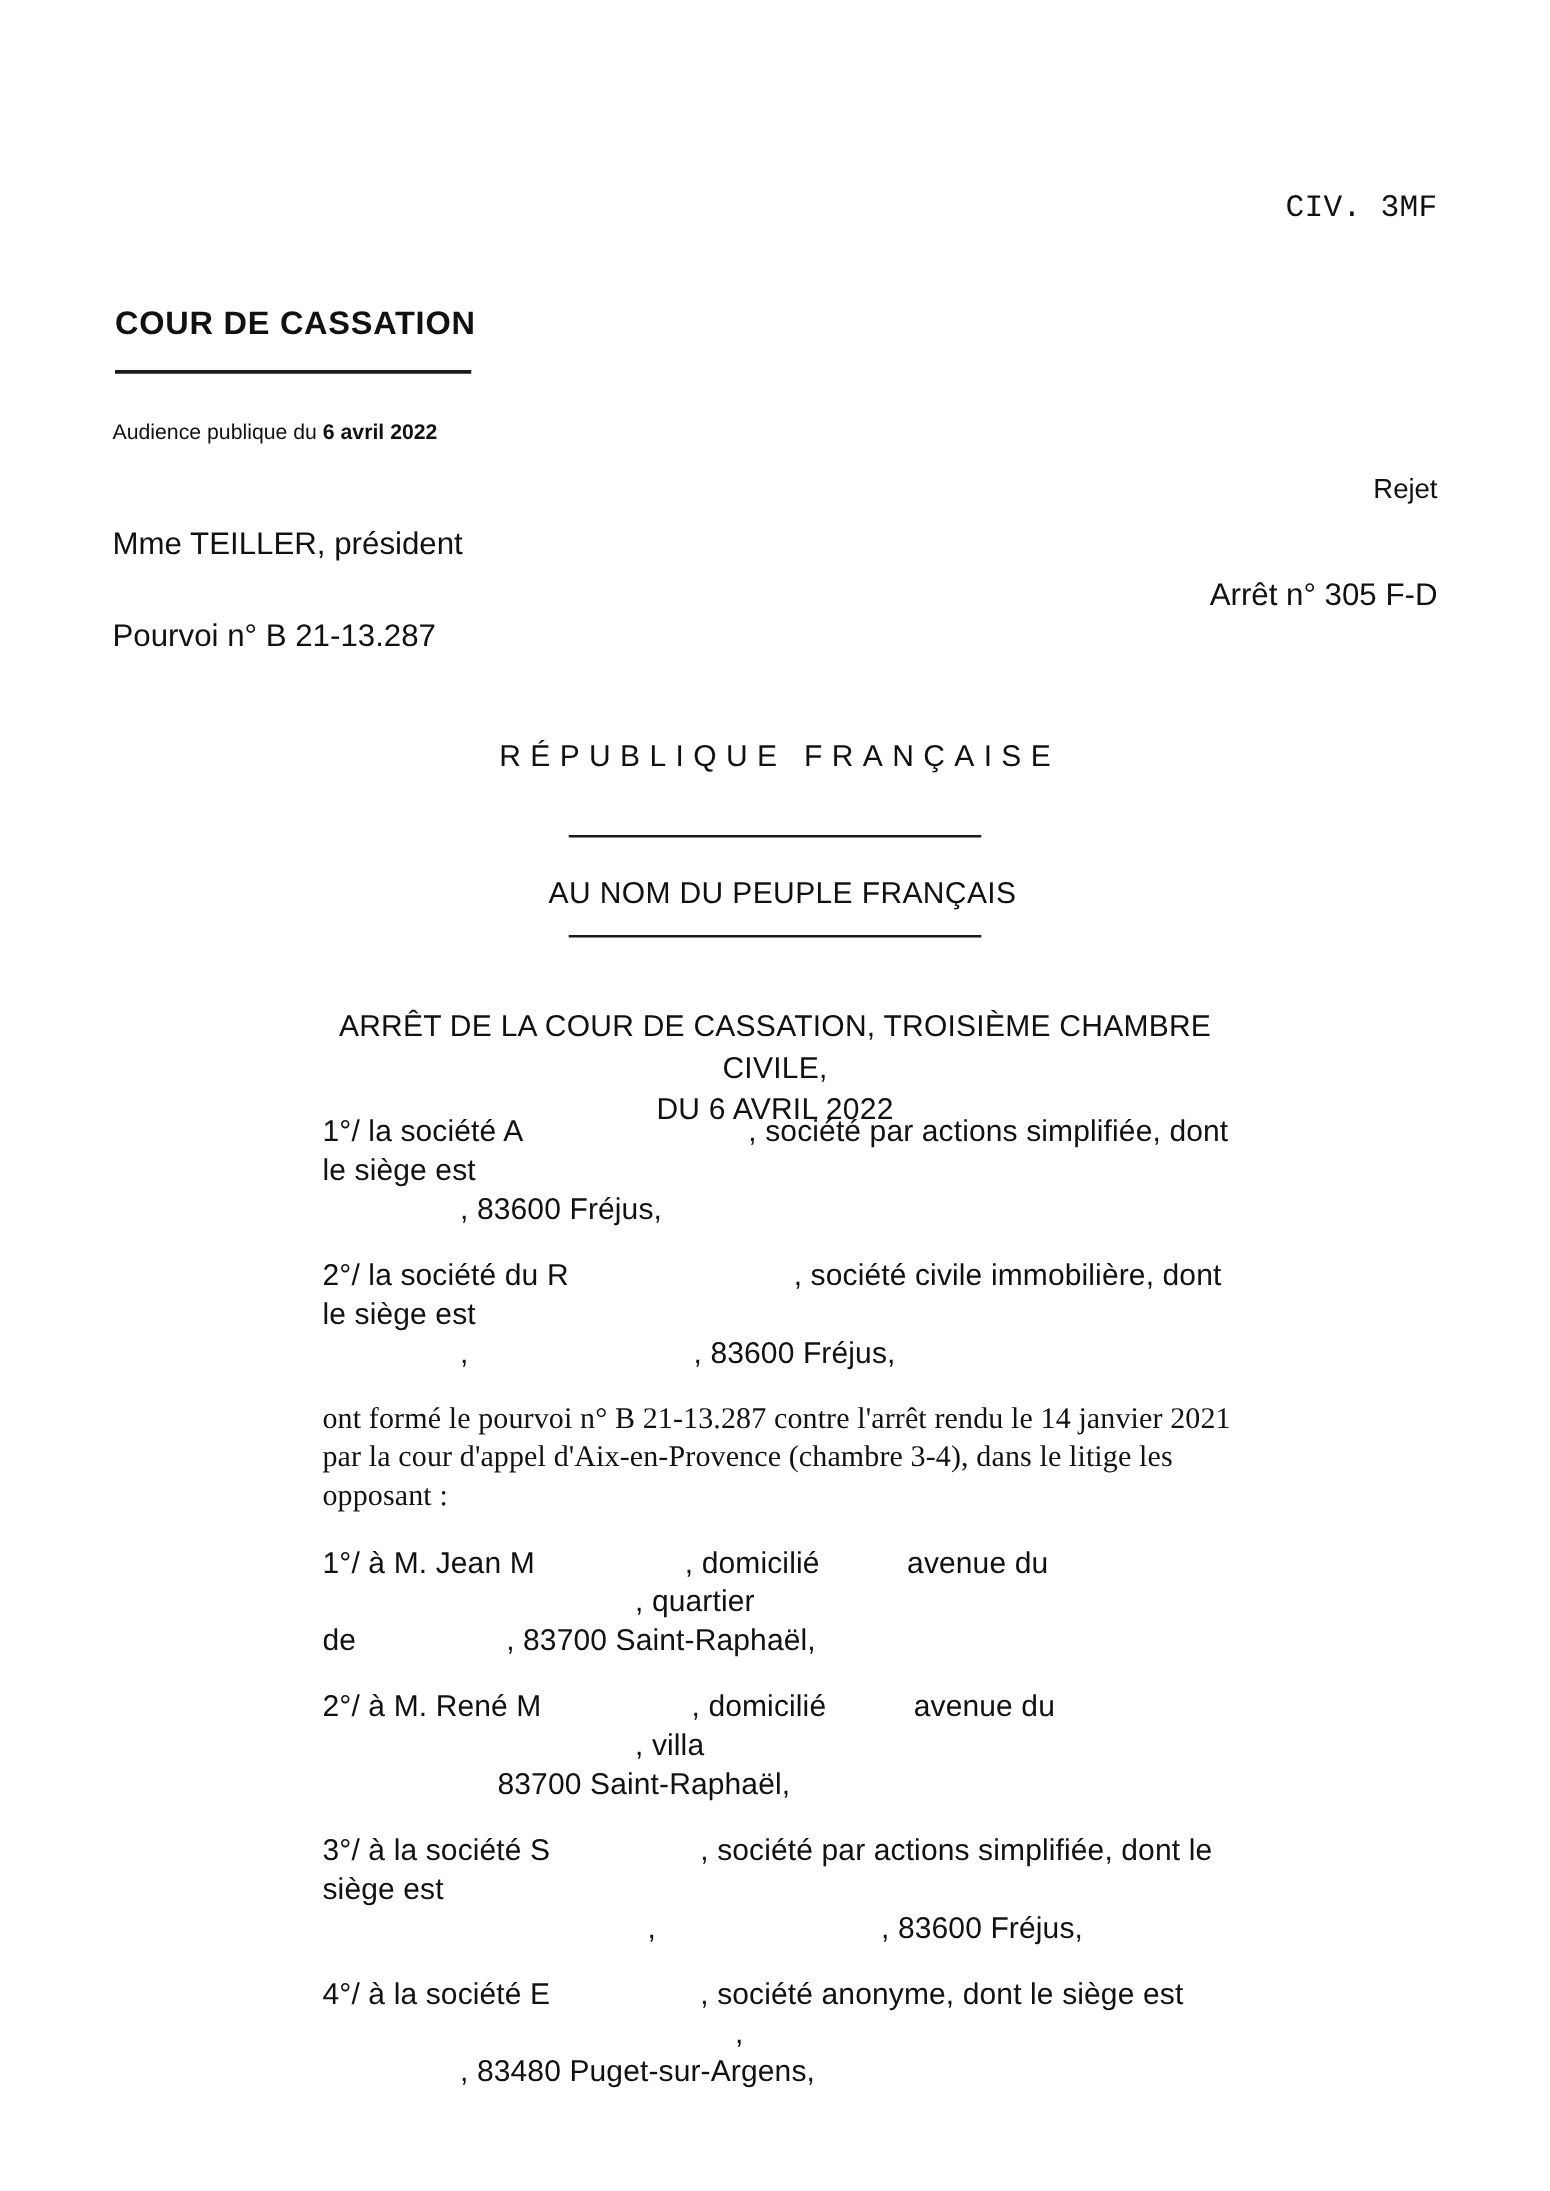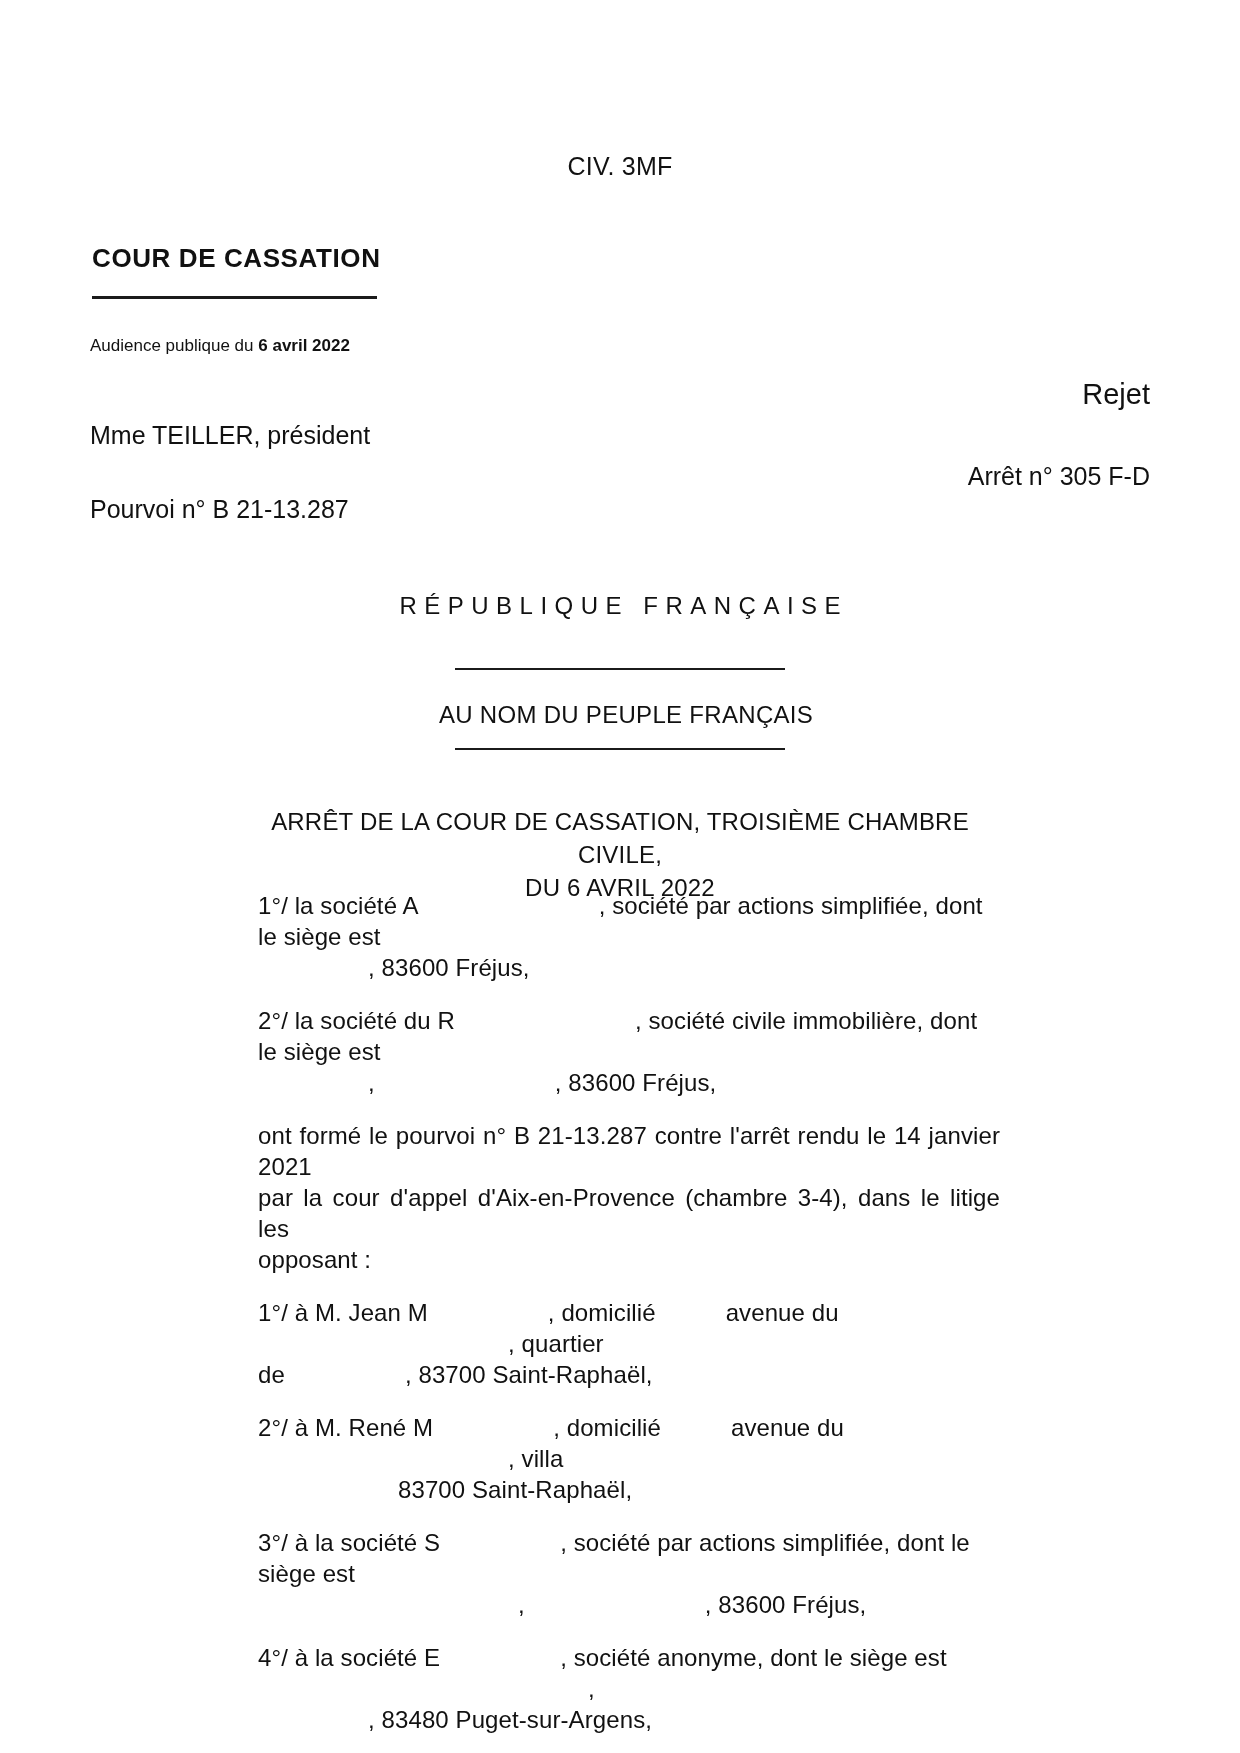--- a/index.html
+++ b/index.html
@@ -22,22 +22,23 @@
     box-sizing: border-box;
   }
 
   
   .header-row {
     position: absolute;
     left: 90px;
     right: 90px;
     top: 152px;
     display: flex;
-    justify-content: center;
+    justify-content: flex-end;
     align-items: baseline;
+    font-family: Liberation Mono, monospace;
   }
   .chamber-code {
     font-size: 25px;
     letter-spacing: 0.2px;
   }
   .clerk-code {
     font-size: 25px;
     letter-spacing: 0.2px;
   }
 
@@ -63,21 +64,21 @@
     left: 90px;
     top: 336px;
     font-size: 17px;
   }
   .audience b { font-weight: bold; }
 
   .decision-type {
     position: absolute;
     right: 90px;
     top: 378px;
-    font-size: 29px;
+    font-size: 22px;
     margin-left: 14px;
   }
 
   .president {
     position: absolute;
     left: 90px;
     top: 421px;
     font-size: 25px;
   }
 
@@ -156,20 +157,21 @@
     top: 878px;
   }
   .para {
     font-size: 24px;
     line-height: 31px;
     margin: 12px 0 22px 0;
     letter-spacing: 0.1px;
   }
   .para.justified {
     text-align: justify;
+    font-family: Liberation Serif, serif;
   }
   .gap-sm  { display: inline-block; width: 70px; }
   .gap-md  { display: inline-block; width: 120px; }
   .gap-lg  { display: inline-block; width: 180px; }
   .gap-xl  { display: inline-block; width: 250px; }
   .gap-xxl { display: inline-block; width: 330px; }
   .indent-1 { display: inline-block; width: 110px; }
   .indent-2 { display: inline-block; width: 140px; }
   .nbr { white-space: nowrap; }
 </style>

